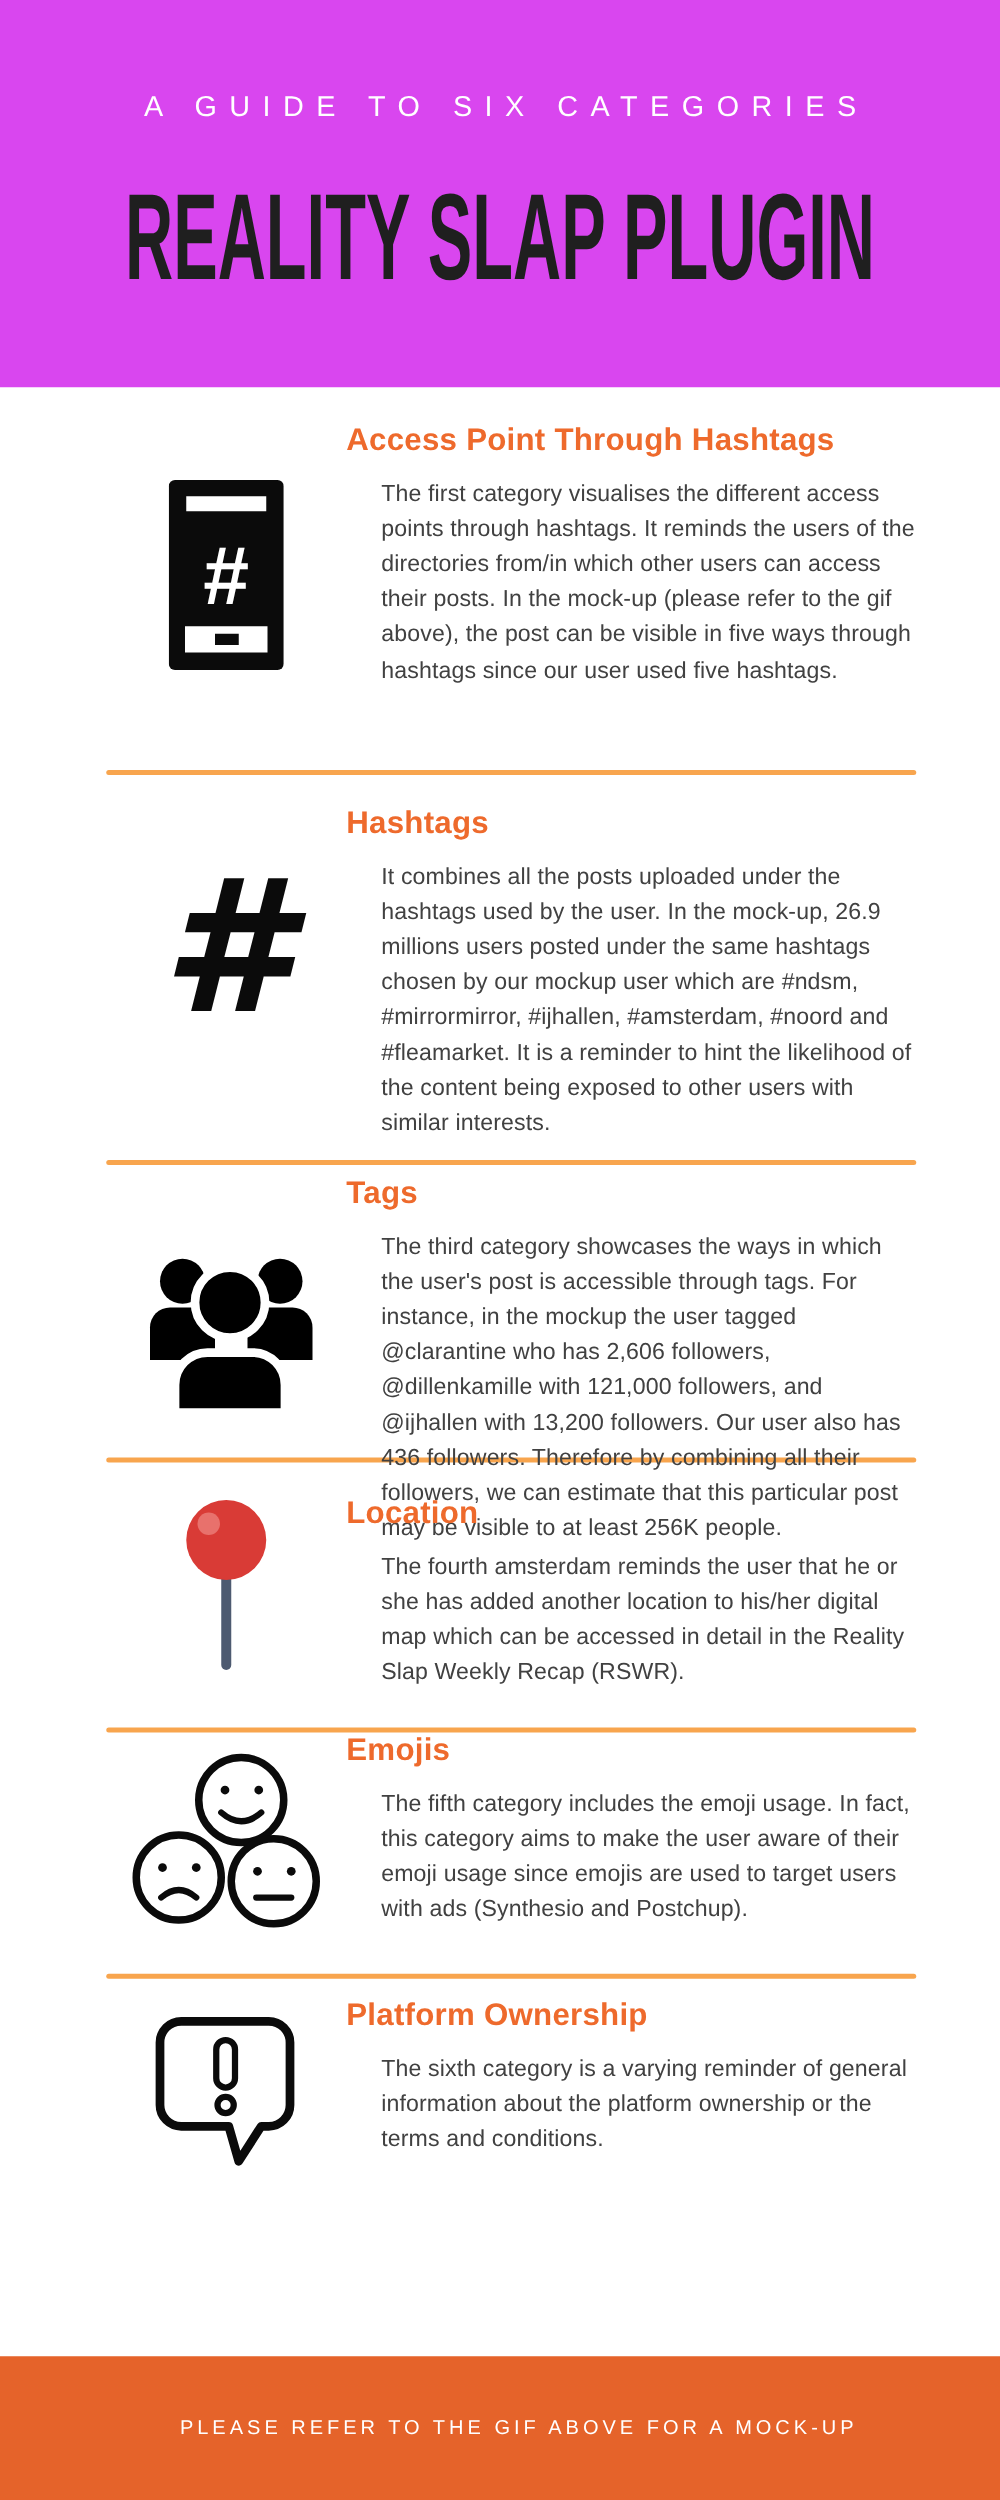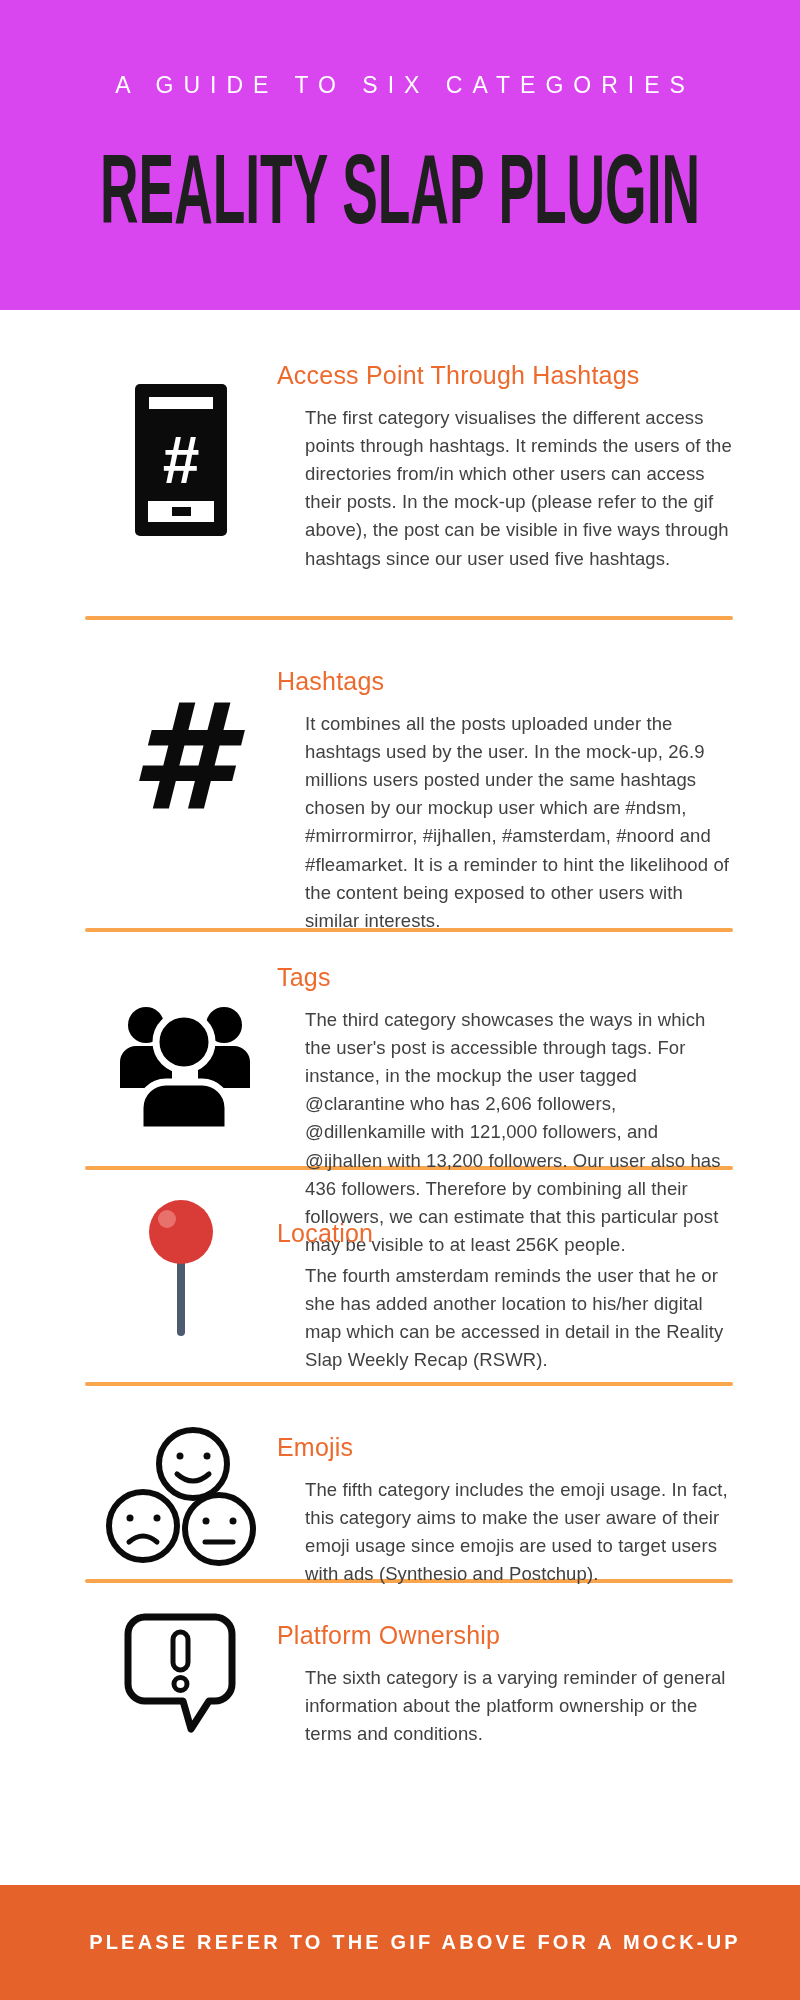--- a/index.html
+++ b/index.html
@@ -45,44 +45,43 @@
     width: 192px;
     flex: 0 0 192px;
     display: flex;
     justify-content: center;
     align-items: flex-start;
   }
   .text-cell { width: 455px; flex: 0 0 455px; }
   .sec-heading {
     color: #EE6A2C;
     font-size: 25px;
-    font-weight: 400;
+    font-weight: 700;
     margin-bottom: 14px;
     letter-spacing: 0.2px;
-    margin-top: 23px;
   }
   .sec-body {
     color: #414141;
     font-size: 18.5px;
     line-height: 1.52;
     letter-spacing: 0.1px;
     margin-left: 28px;
   }
   .divider {
     height: 4px;
     background: #F8A54E;
     margin: 0 67px 0 85px;
     border-radius: 2px;
   }
   
   .s1 { height: 306px; padding-top: 28px; }
   .s2 { height: 308px; padding-top: 24px; }
   .s3 { height: 234px; padding-top: 8px; }
   .s4 { height: 212px; padding-top: 26px; border-radius: 28px; }
-  .s5 { height: 193px; padding-top: 24px; }
+  .s5 { height: 193px; }
   .s6 { height: 206px; padding-top: 15px; }
 
   
   .icon-phone  { margin-top: 46px; }
   .icon-hash   { margin-top: 40px; font-family: "DejaVu Sans", sans-serif;
                  font-style: italic; font-weight: 700; font-size: 148px;
                  line-height: 1; color: #0b0b0b; }
   .icon-people { margin-top: 52px; }
   .icon-pin    { margin-top: 2px; }
   .icon-emoji  { margin-top: 12px; }
@@ -91,22 +90,22 @@
   
   .footer {
     height: 115px;
     background: #E5632A;
     display: flex;
     align-items: center;
     justify-content: center;
   }
   .footer-text {
     color: #ffffff;
-    font-size: 20px;
-    font-weight: 700;
+    font-size: 16px;
+    font-weight: 400;
     letter-spacing: 3.2px;
     white-space: nowrap;
     margin-left: 30px;
   }
 </style>
 </head>
 <body>
 
 <div class="page">
 

